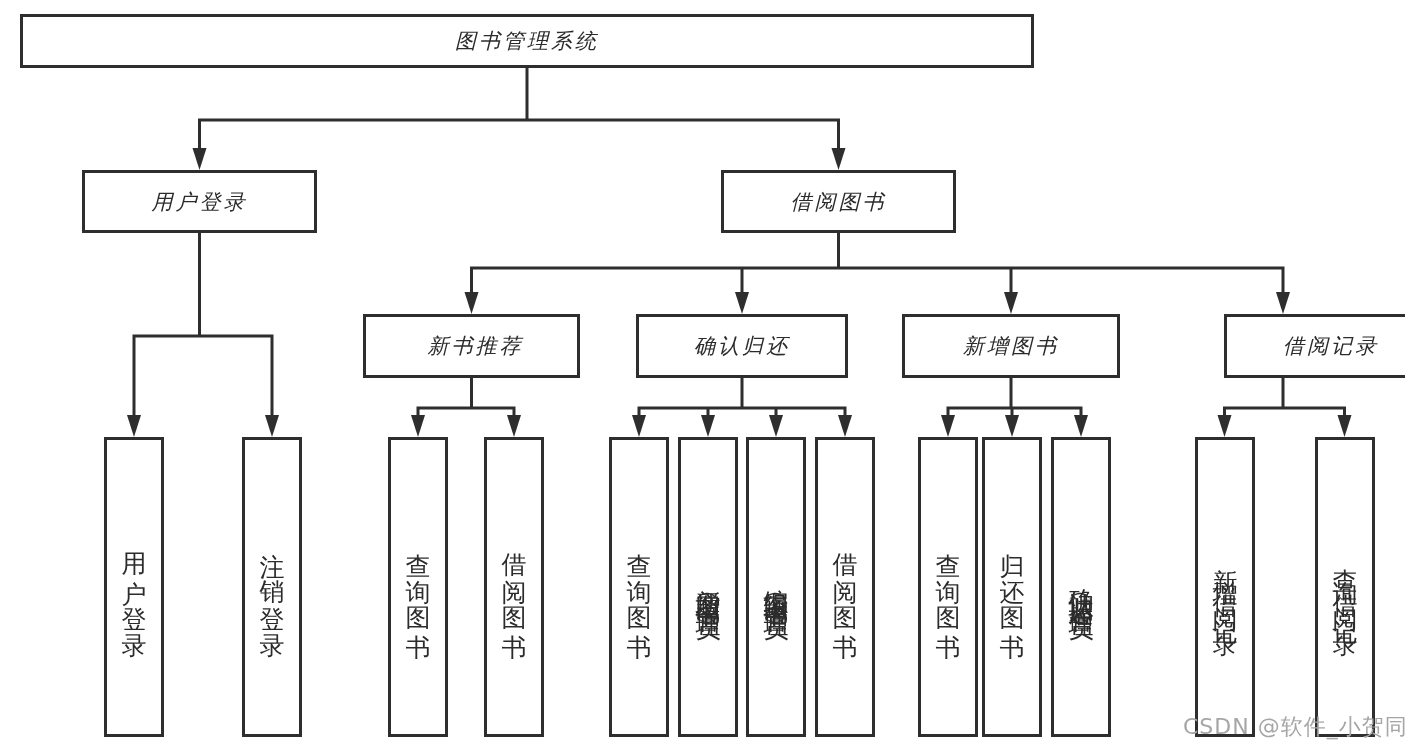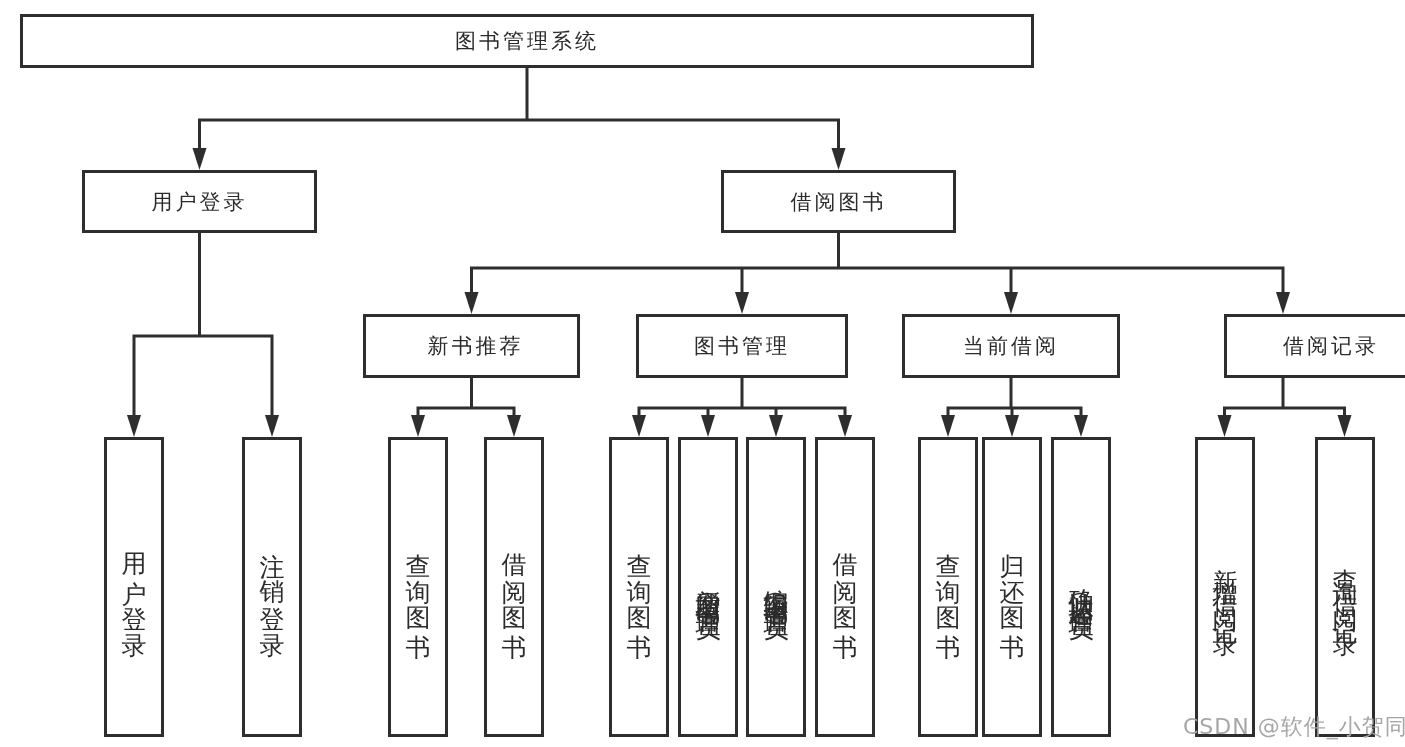--- a/index.html
+++ b/index.html
@@ -27,20 +27,21 @@
     box-sizing: border-box;
     border: 3px solid #2e2e2e;
     background: #ffffff;
     display: flex;
     align-items: center;
     justify-content: center;
     font-size: 21px;
     letter-spacing: 3px;
     color: #2b2b2b;
     white-space: nowrap;
+    font-style: italic;
   }
   .leaf {
     position: absolute;
     box-sizing: border-box;
     top: 437px;
     width: 60px;
     height: 300px;
     border: 3px solid #2e2e2e;
     background: #ffffff;
     display: flex;
@@ -112,23 +113,23 @@
   </svg>
 
   <div class="hbox" style="left:20px; top:14px; width:1014px; height:54px;">图书管理系统</div>
 
   <div class="hbox" style="left:82px; top:170px; width:235px; height:63px;">用户登录</div>
 
   <div class="hbox" style="left:721px; top:170px; width:235px; height:63px;">借阅图书</div>
 
   <div class="hbox" style="left:363px; top:314px; width:217px; height:64px;padding-left:8px;">新书推荐</div>
 
-  <div class="hbox" style="left:636px; top:314px; width:212px; height:64px;">图书管理</div>
+  <div class="hbox" style="left:636px; top:314px; width:212px; height:64px;">确认归还</div>
 
-  <div class="hbox" style="left:902px; top:314px; width:218px; height:64px;">当前借阅</div>
+  <div class="hbox" style="left:902px; top:314px; width:218px; height:64px;">新增图书</div>
 
   <div class="hbox" style="left:1224px; top:314px; width:214px; height:64px;">借阅记录</div>
 
   <div class="leaf ls-wide" style="left:104px;">用户登录</div>
 
   <div class="leaf ls-wide" style="left:242px;">注销登录</div>
 
   <div class="leaf ls-wide" style="left:388px;">查询图书</div>
 
   <div class="leaf ls-wide" style="left:484px;">借阅图书</div>

